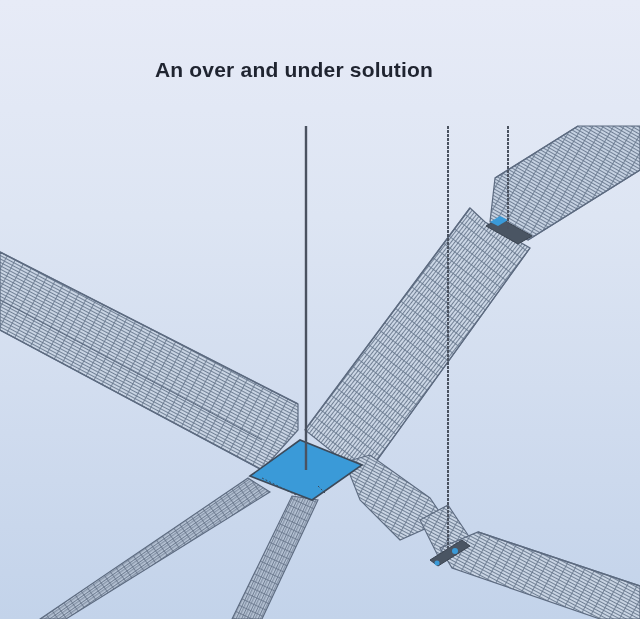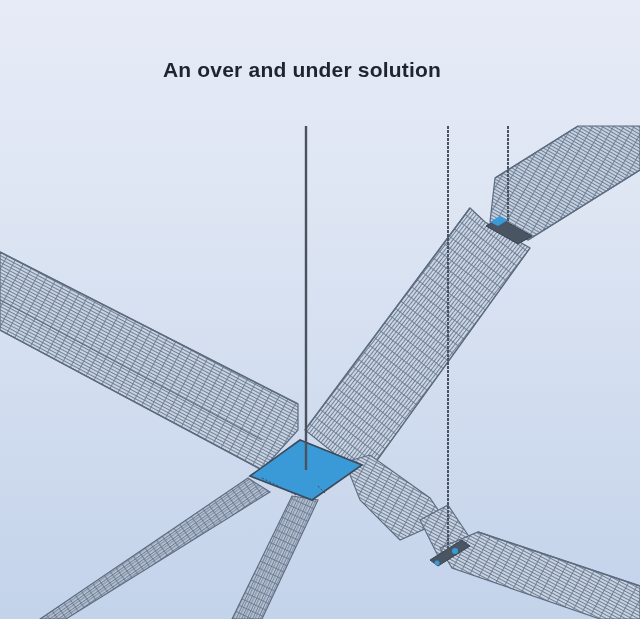--- a/index.html
+++ b/index.html
@@ -3,21 +3,21 @@
   <meta charset="utf-8">
   <style>
     html, body { margin: 0; padding: 0; }
     body { width: 640px; height: 619px; overflow: hidden; }
     .canvas {
       position: relative; width: 640px; height: 619px;
       background: linear-gradient(180deg, #e7ebf7 0%, #dde5f3 35%, #cfdbee 70%, #c3d3ea 100%);
       overflow: hidden;
     }
     .title {
-      position: absolute; left: 8px; top: 58px; width: 588px; text-align: center;
+      position: absolute; left: 0; top: 58px; width: 588px; text-align: center;
       font-family: "Liberation Sans", sans-serif; font-weight: bold; font-size: 21px;
       color: #1f2430; letter-spacing: 0.2px;
     }
     svg.art { position: absolute; left: 0; top: 0; }
   </style>
 </head>
 <body>
 
 <div class="canvas">
   <div class="title">An over and under solution</div>

